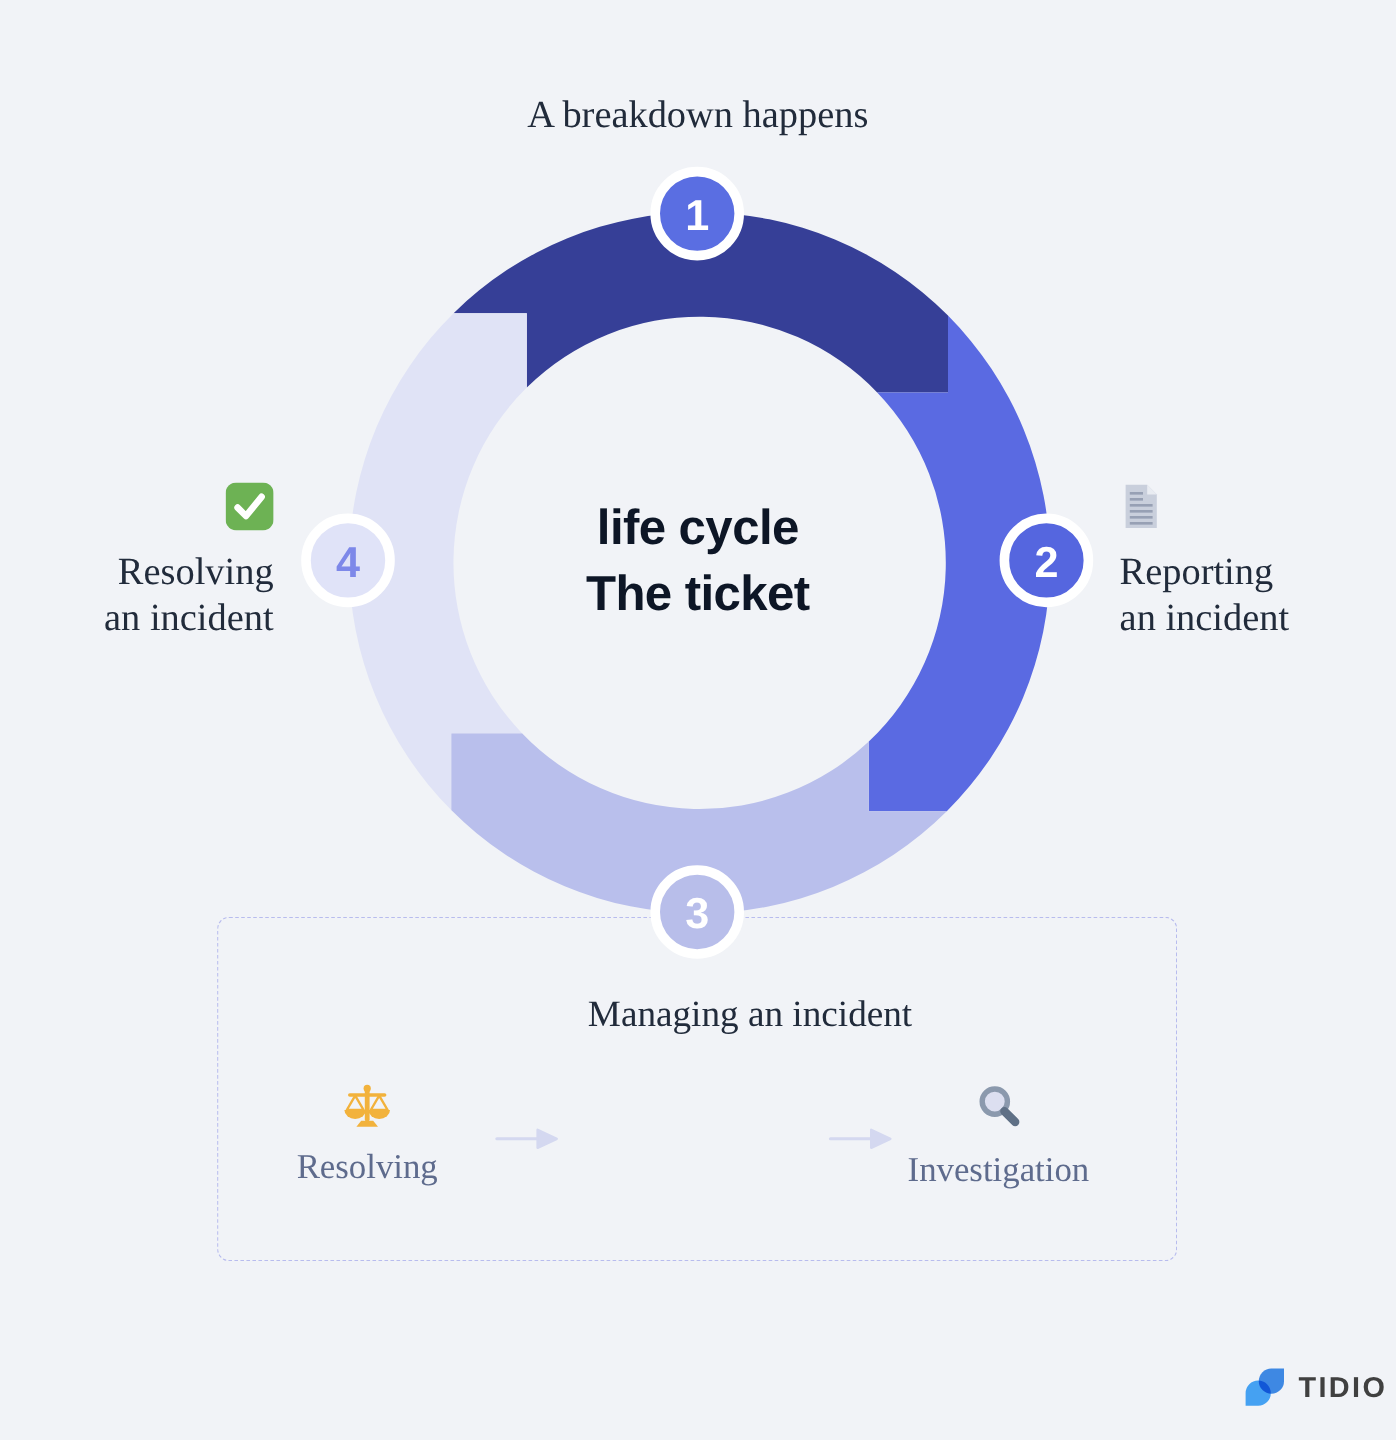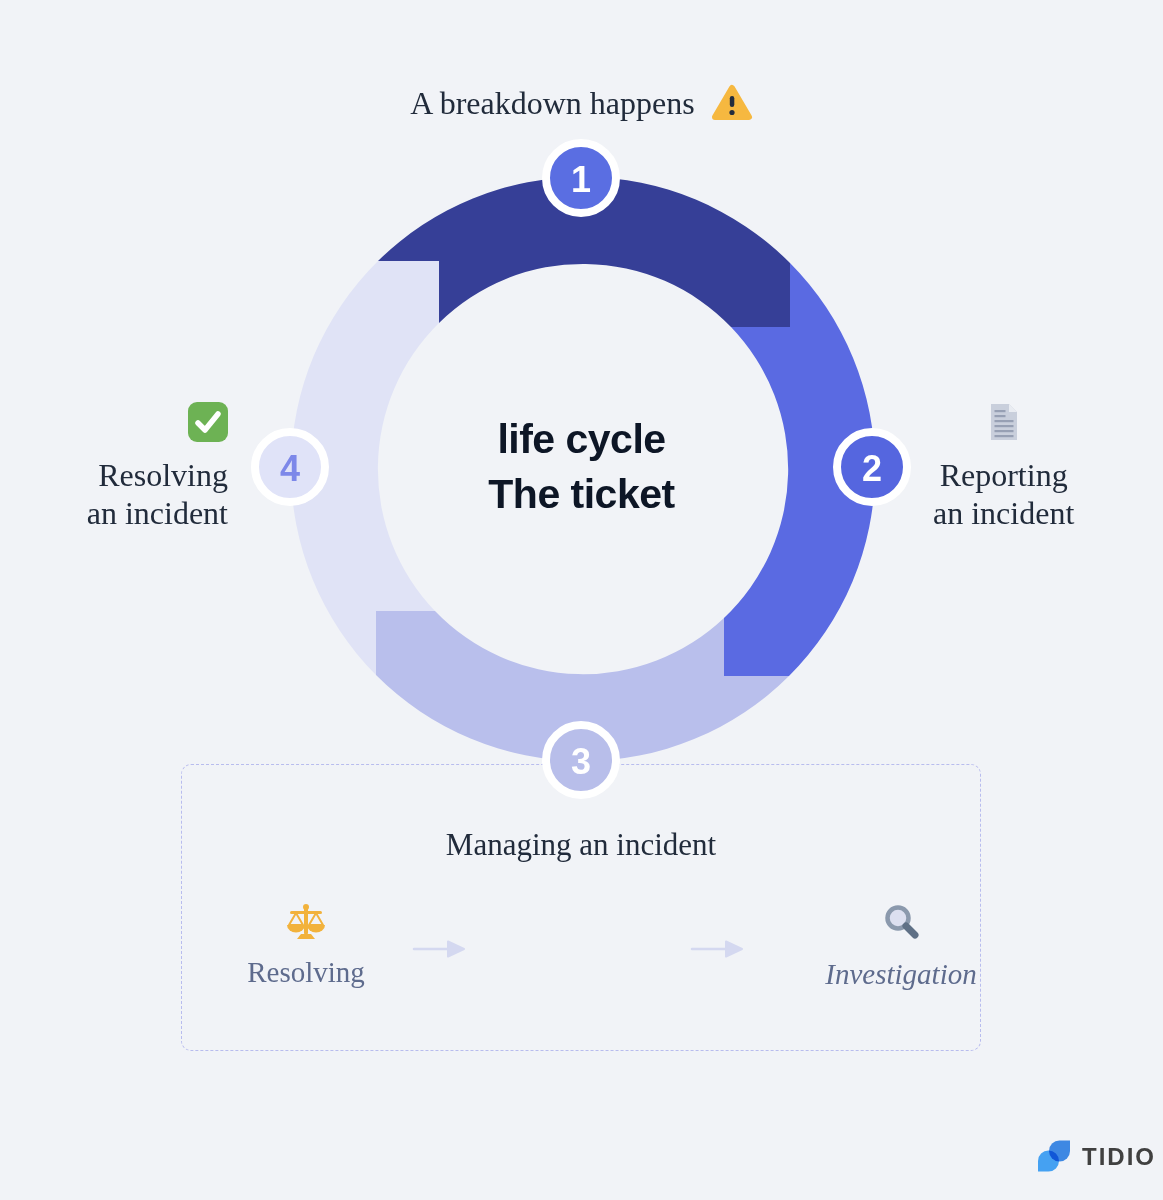--- a/index.html
+++ b/index.html
@@ -1,44 +1,44 @@
 <!DOCTYPE html>
 <html><head>
 <meta charset="utf-8">
 <style>
   html,body{margin:0;padding:0;background:#f1f3f7;}
   .canvas{position:relative;width:1163px;height:1200px;background:#f1f3f7;overflow:hidden;
           font-family:"Liberation Serif",serif;}
 
   .top-row{position:absolute;left:0;right:0;top:80px;height:46px;display:flex;
-           justify-content:center;align-items:center;gap:16px;z-index:3;}
+           justify-content:center;align-items:center;gap:16px;z-index:3;flex-direction:column;}
   .serif-label{font-size:32px;color:#212b3b;}
 
   .ring-svg{position:absolute;left:0;top:0;z-index:2;pointer-events:none;}
   .badge-num{font-family:"Liberation Sans",sans-serif;font-weight:bold;font-size:36px;}
 
   .center-title{position:absolute;left:0;right:0;top:412px;text-align:center;z-index:2;
                 font-family:"Liberation Sans",sans-serif;font-weight:700;font-size:41px;
                 line-height:55px;color:#0d1626;letter-spacing:-0.5px;}
 
   .side-group{position:absolute;z-index:3;}
   .side-lines{font-size:32px;line-height:38px;color:#212b3b;margin-top:10px;}
-  .right-group{left:933px;top:402px;text-align:center;}
+  .right-group{left:933px;top:402px;text-align:left;}
   .left-group{right:935px;top:402px;width:240px;text-align:right;}
 
   .dashed-box{position:absolute;left:181px;top:764px;width:800px;height:287px;
               border:1.5px dashed #b8bcee;border-radius:10px;z-index:1;box-sizing:border-box;}
   .box-title{position:absolute;left:181px;top:827px;width:800px;text-align:center;
-             font-size:31px;color:#212b3b;z-index:3;}
+             font-size:31px;color:#212b3b;z-index:3;padding-left:44px;}
 
   .flow-item{position:absolute;width:220px;text-align:center;z-index:3;top:903px;}
   .flow-item .label{display:block;margin-top:10px;font-size:29px;line-height:34px;color:#5e6b8d;}
   .item-assessment{left:196px;}
   .item-assignment{left:472px;}
-  .item-investigation{left:791px;font-style:italic;}
+  .item-investigation{left:722px;}
   .flow-arrow{position:absolute;top:939px;z-index:3;}
   .arrow-1{left:412px;}
   .arrow-2{left:690px;}
 
   .brand{position:absolute;left:1035px;top:1138px;display:flex;align-items:center;gap:9px;z-index:3;}
   .brand-text{font-family:Liberation Sans, sans-serif;font-weight:bold;font-size:24px;
               letter-spacing:2px;color:#404040;}
 </style>
 </head>
 <body>

